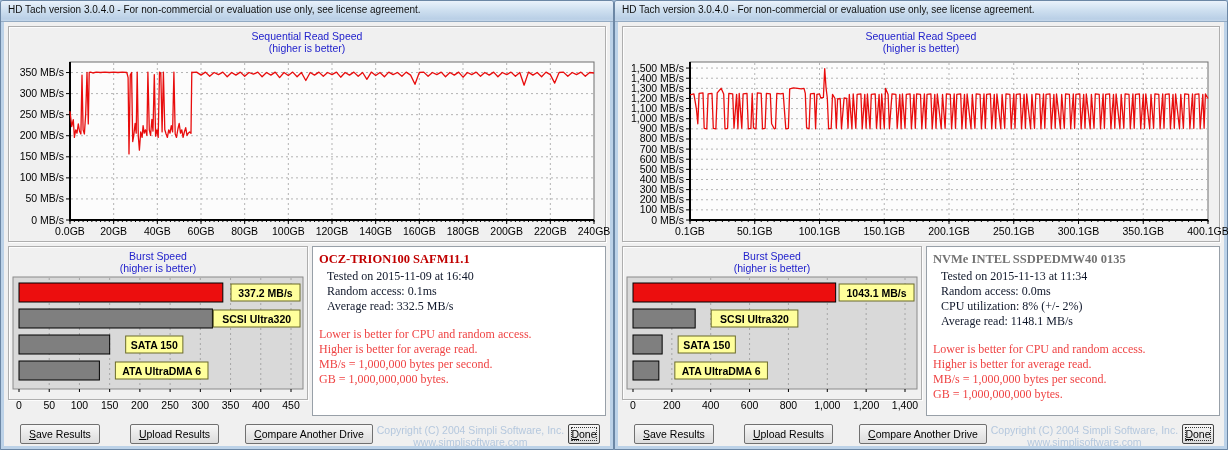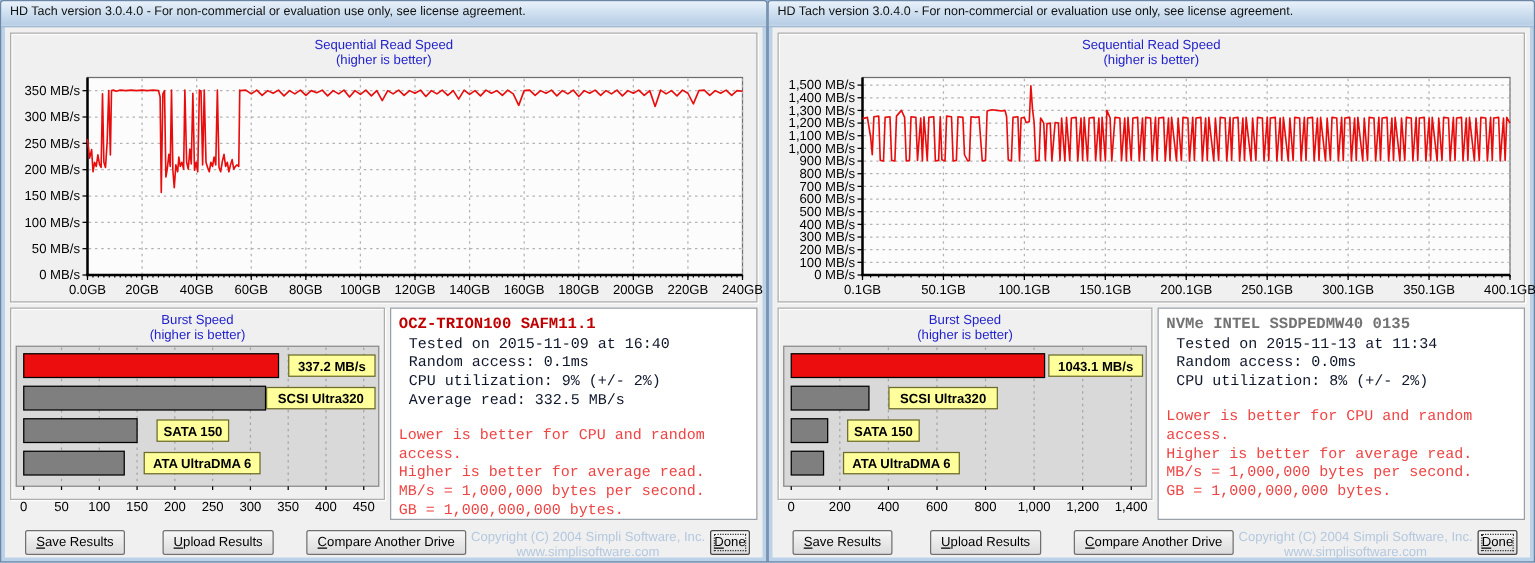--- a/index.html
+++ b/index.html
@@ -14,21 +14,21 @@
               border-bottom:1px solid #93aac2; border-radius:2px 2px 0 0;
               font-size:10px; color:#101010; white-space:nowrap; overflow:hidden; }
   .client { position:absolute; left:3px; right:3px; top:21px; bottom:3px; background:#f0f0f0; }
 
   .panel { position:absolute; background:#f0f0f0;
            border:1px solid #aeaeae; box-shadow:inset 1px 1px 0 #fdfdfd, 1px 1px 0 #fdfdfd; }
   .panel-seq   { left:4px; right:4px; top:4px;  height:216px; }
   .panel-burst { left:4px; width:300px; top:224px; height:154px; }
   .panel-info  { left:308px; right:4px; top:224px; height:170px;
                  background:#ffffff; border:1px solid #98a0a8; box-shadow:none;
-                 font-family:Liberation Mono, monospace; padding:5px 6px; overflow:hidden; }
+                 font-family:Liberation Serif, serif; padding:5px 6px; overflow:hidden; }
 
   .chart-title { text-align:center; font-size:10.5px; line-height:12px; padding-top:3px; }
   svg { overflow:visible; display:block; }
   svg text { font-family:"Liberation Sans", sans-serif; }
   .seq-svg   { position:absolute; left:3px;  top:29px; }
   .burst-svg { position:absolute; left:2px;  top:28px; }
 
   .info-device { font-size:12.5px; font-weight:bold; margin-bottom:2px; }
   .info-details div { font-size:12px; line-height:15px; padding-left:8px; color:#0f172a; }
   .info-notes { margin-top:13px; }
@@ -299,21 +299,20 @@
           <rect x="8" y="86" width="80.39111111111112" height="19" fill="#7f7f7f" stroke="#000" stroke-width="1"></rect>
           <rect x="104.39111111111112" y="87" width="92.60000000000001" height="17" fill="#ffff9c" stroke="#6b6b2a" stroke-width="1"></rect>
           <text x="150.69111111111113" y="99.5" text-anchor="middle" font-size="10.5" fill="#000" font-weight="bold">ATA UltraDMA 6</text>
         </svg>
     </div>
     <div class="panel-info panel">
       <div class="info-device" style="color:#c00000;">OCZ-TRION100 SAFM11.1</div>
       <div class="info-details">
           <div>Tested on 2015-11-09 at 16:40</div>
           <div>Random access: 0.1ms</div>
-          <div>CPU utilization: 9% (+/- 2%)</div>
           <div>Average read: 332.5 MB/s</div>
         </div>
       <div class="info-notes">
           <div>Lower is better for CPU and random access.</div>
           <div>Higher is better for average read.</div>
           <div>MB/s = 1,000,000 bytes per second.</div>
           <div>GB = 1,000,000,000 bytes.</div>
         </div>
     </div>
     <div class="btn-row">
@@ -548,20 +547,21 @@
           <rect x="49.84" y="87" width="92.60000000000001" height="17" fill="#ffff9c" stroke="#6b6b2a" stroke-width="1"></rect>
           <text x="96.14000000000001" y="99.5" text-anchor="middle" font-size="10.5" fill="#000" font-weight="bold">ATA UltraDMA 6</text>
         </svg>
     </div>
     <div class="panel-info panel">
       <div class="info-device" style="color:#737373;">NVMe INTEL SSDPEDMW40 0135</div>
       <div class="info-details">
           <div>Tested on 2015-11-13 at 11:34</div>
           <div>Random access: 0.0ms</div>
           <div>CPU utilization: 8% (+/- 2%)</div>
+          <div>Average read: 1148.1 MB/s</div>
         </div>
       <div class="info-notes">
           <div>Lower is better for CPU and random access.</div>
           <div>Higher is better for average read.</div>
           <div>MB/s = 1,000,000 bytes per second.</div>
           <div>GB = 1,000,000,000 bytes.</div>
         </div>
     </div>
     <div class="btn-row">
       <div class="btn btn-save">

